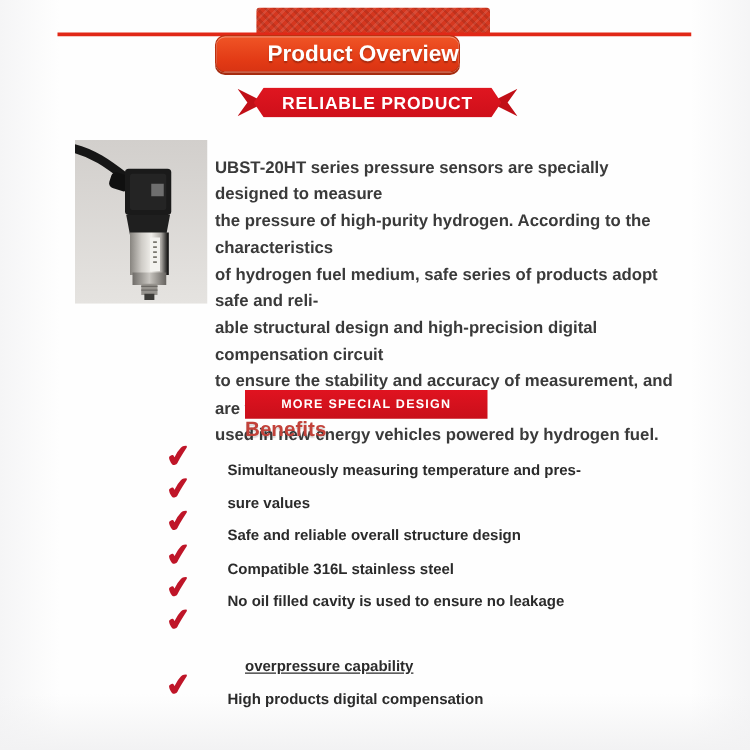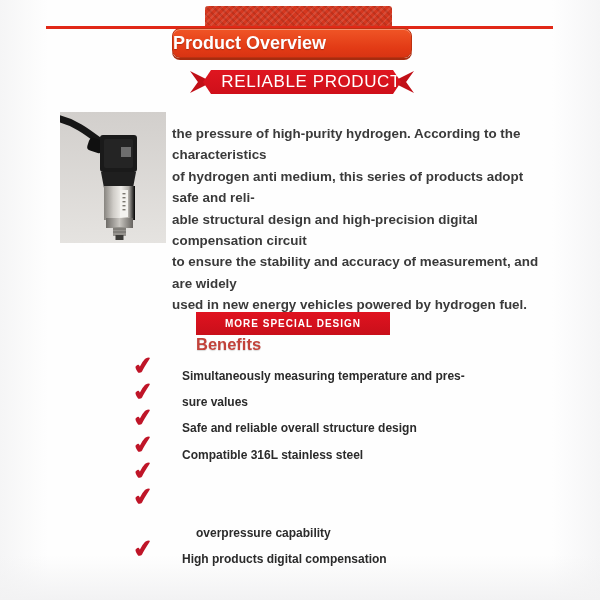--- a/index.html
+++ b/index.html
@@ -17,40 +17,40 @@
   .top-line { position:absolute; left:46px; top:26px; width:507px; height:3px; background:#e12817; }
   .texture-tab {
     position:absolute; left:205px; top:6px; width:187px; height:23px;
     background:
       repeating-linear-gradient(45deg, rgba(0,0,0,.10) 0 2px, rgba(0,0,0,0) 2px 5px),
       repeating-linear-gradient(-45deg, rgba(255,255,255,.10) 0 2px, rgba(255,255,255,0) 2px 5px),
       #d5371f;
     border-radius:3px 3px 0 0;
   }
   .po-button {
-    position:absolute; left:172px; top:28px; width:240px; height:30px;
+    position:absolute; left:172px; top:28px; width:196px; height:30px;
     background:linear-gradient(180deg, #f05526 0%, #e23a15 70%, #d93413 100%);
     border:1px solid #bc3110;
     border-radius:8px;
     box-shadow:0 2px 0 #a62c10, inset 0 1px 0 rgba(255,255,255,.35);
-    color:#fff; font-size:18px; font-weight:bold; text-align:left; line-height:28px;
+    color:#fff; font-size:18px; font-weight:bold; text-align:right; line-height:28px;
     text-shadow:0 1px 1px rgba(0,0,0,.25);
   }
 
   
   .ribbon { position:absolute; left:190px; top:70px; width:224px; height:24px; }
   .ribbon .arrow { position:absolute; top:0; width:22px; height:24px; background:#c10f17; }
   .ribbon .arrow.left  { left:0;  clip-path:polygon(0 4%, 100% 50%, 0 96%, 36% 50%); }
   .ribbon .arrow.right { right:0; clip-path:polygon(100% 4%, 0 50%, 100% 96%, 64% 50%); }
   .ribbon .body {
     position:absolute; left:13px; right:13px; top:0; bottom:0;
     background:linear-gradient(180deg, #df1620 0%, #cf0f1a 100%);
     clip-path:polygon(8px 0, calc(100% - 8px) 0, 100% 50%, calc(100% - 8px) 100%, 8px 100%, 0 50%);
-    color:#fff; font-size:17px; font-weight:normal; letter-spacing:.6px;
-    text-align:right; line-height:24px;
+    color:#fff; font-size:14px; font-weight:bold; letter-spacing:.6px;
+    text-align:center; line-height:24px;
   }
 
   
   .photo { position:absolute; left:60px; top:112px; width:106px; height:131px; }
   .desc {
     position:absolute; left:172px; top:123px; width:376px;
     font-size:13.4px; line-height:21.4px; font-weight:600; color:#3a3a3a;
   }
 
   
@@ -68,21 +68,21 @@
 
   
   .benefits { position:absolute; left:128px; top:353px; width:440px; }
   .b-row { display:flex; align-items:center; height:26.2px; }
   .b-check {
     width:30px; margin-right:24px; flex:0 0 30px;
     font-size:24px; font-weight:bold; color:#bf1528; line-height:22px;
     transform:rotate(-8deg); text-align:center;
   }
   .b-row.no-check .b-check { visibility:hidden; }
-  .b-row.indent .b-text { padding-left:14px; }
+  .b-row.indent .b-text { padding-left:14px;text-decoration:underline; }
   .b-text { font-size:12px; font-weight:600; color:#2b2b2b; white-space:nowrap;margin-top:20px; }
 </style>
 </head>
 <body>
 
 <div class="texture-tab"></div>
 <div class="top-line"></div>
 <div class="po-button">Product Overview</div>
 
 <div class="ribbon">
@@ -132,22 +132,23 @@
     <rect x="53" y="115" width="13" height="9" fill="#96938e"></rect>
     <g stroke="#6b6864" stroke-width="1">
         <line x1="53" y1="117" x2="66" y2="117"></line>
         <line x1="53" y1="120" x2="66" y2="120"></line>
       </g>
     <rect x="55.5" y="123" width="8" height="5" fill="#3c3b38"></rect>
   </svg>
 </div>
 
 <div class="desc">
+  <div>UBST-20HT series pressure sensors are specially designed to measure</div>
   <div>the pressure of high-purity hydrogen. According to the characteristics</div>
-  <div>of hydrogen anti medium, this series of products adopt safe and reli-</div>
+  <div>of hydrogen fuel medium, safe series of products adopt safe and reli-</div>
   <div>able structural design and high-precision digital compensation circuit</div>
   <div>to ensure the stability and accuracy of measurement, and are widely</div>
   <div>used in new energy vehicles powered by hydrogen fuel.</div>
 </div>
 
 <div class="msd-banner">MORE SPECIAL DESIGN</div>
 <div class="benefits-title">Benefits</div>
 
 <div class="benefits">
   <div class="b-row">
@@ -161,20 +162,21 @@
   <div class="b-row">
     <span class="b-check">✔</span>
     <span class="b-text">Safe and reliable overall structure design</span>
   </div>
   <div class="b-row">
     <span class="b-check">✔</span>
     <span class="b-text">Compatible 316L stainless steel</span>
   </div>
   <div class="b-row">
     <span class="b-check">✔</span>
+    <span class="b-text">No oil filled cavity is used to ensure no leakage</span>
   </div>
   <div class="b-row">
     <span class="b-check">✔</span>
   </div>
   <div class="b-row no-check indent">
     <span class="b-check">✔</span>
     <span class="b-text">overpressure capability</span>
   </div>
   <div class="b-row">
     <span class="b-check">✔</span>

